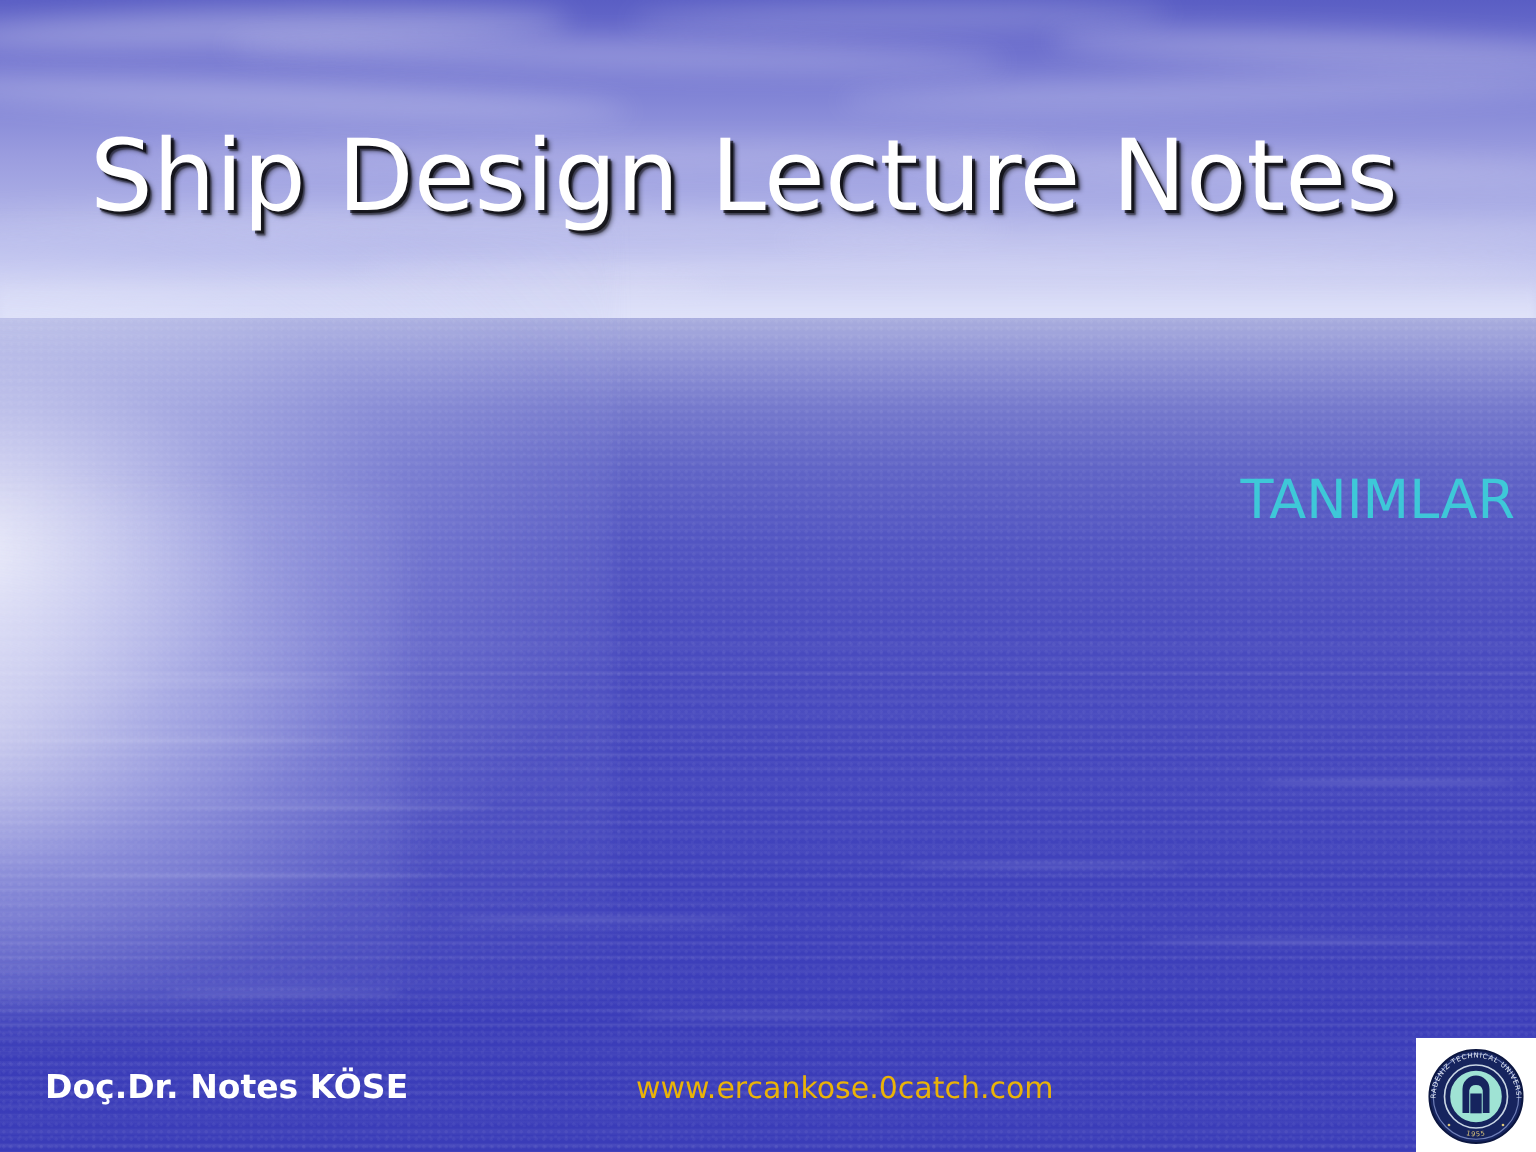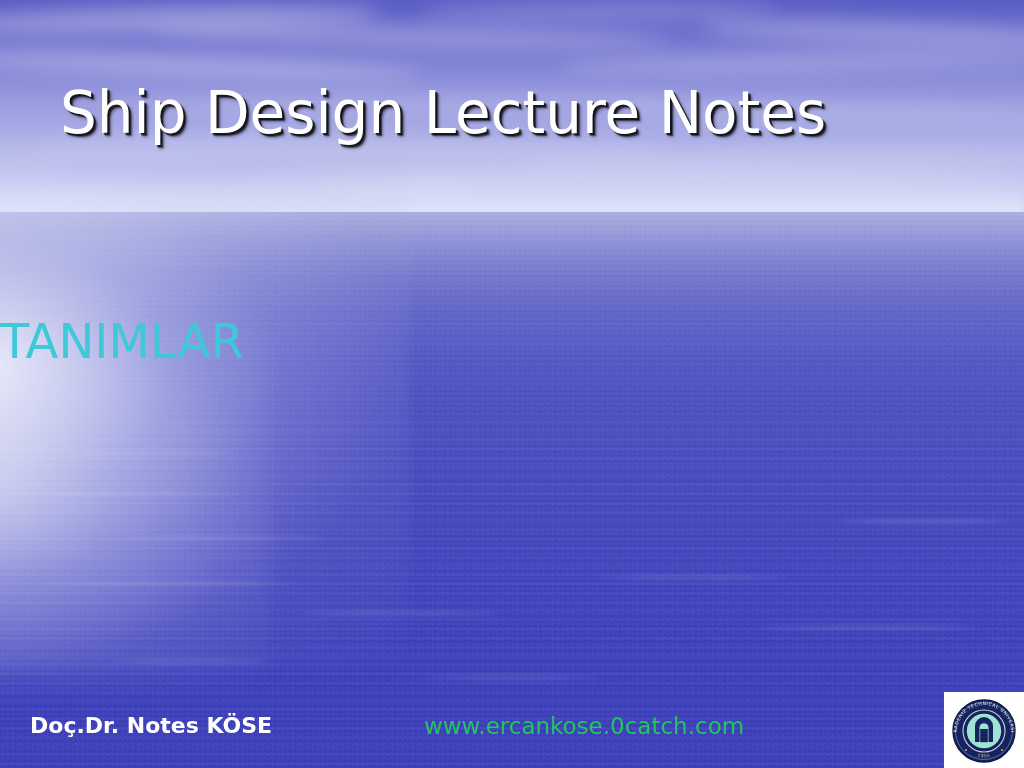--- a/index.html
+++ b/index.html
@@ -153,55 +153,55 @@
     background-size: 5px 5px, 7px 7px;
     background-position: 0 0, 3px 3px;
     opacity: .85;
   }
 
   
   .title {
     position: absolute;
     left: 60px;
     top: 83px;
-    font-size: 58px;
+    font-size: 66px;
     line-height: 1.05;
     color: #ffffff;
     letter-spacing: 0px;
     white-space: nowrap;
     text-shadow:
        2px 2px 0 rgba(0,0,0,0.62),
        3px 3px 1px rgba(0,0,0,0.5),
        4px 4px 3px rgba(0,0,0,0.35);
   }
   .subtitle {
     position: absolute;
     left: 0;
     top: 313px;
     width: 1010px;
-    text-align: left;
-    font-size: 48px;
+    text-align: right;
+    font-size: 36px;
     color: #3ec8d8;
     white-space: nowrap;
   }
   .footer-author {
     position: absolute;
     left: 30px;
     top: 713px;
     font-size: 22px;
     font-weight: bold;
     color: #ffffff;
     white-space: nowrap;
   }
   .footer-url {
     position: absolute;
     left: 424px;
     top: 713px;
-    font-size: 23px;
-    color: #22c55e;
+    font-size: 20px;
+    color: #eab308;
     white-space: nowrap;
   }
 
   
   .logo-box {
     position: absolute;
     left: 944px;
     top: 692px;
     width: 80px;
     height: 76px;

